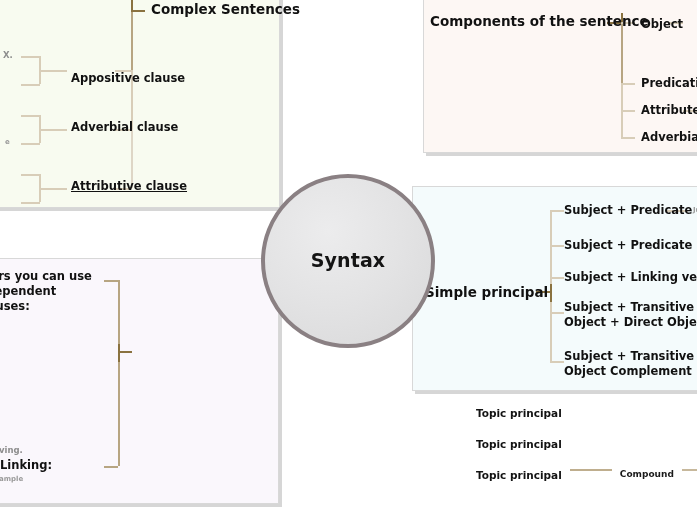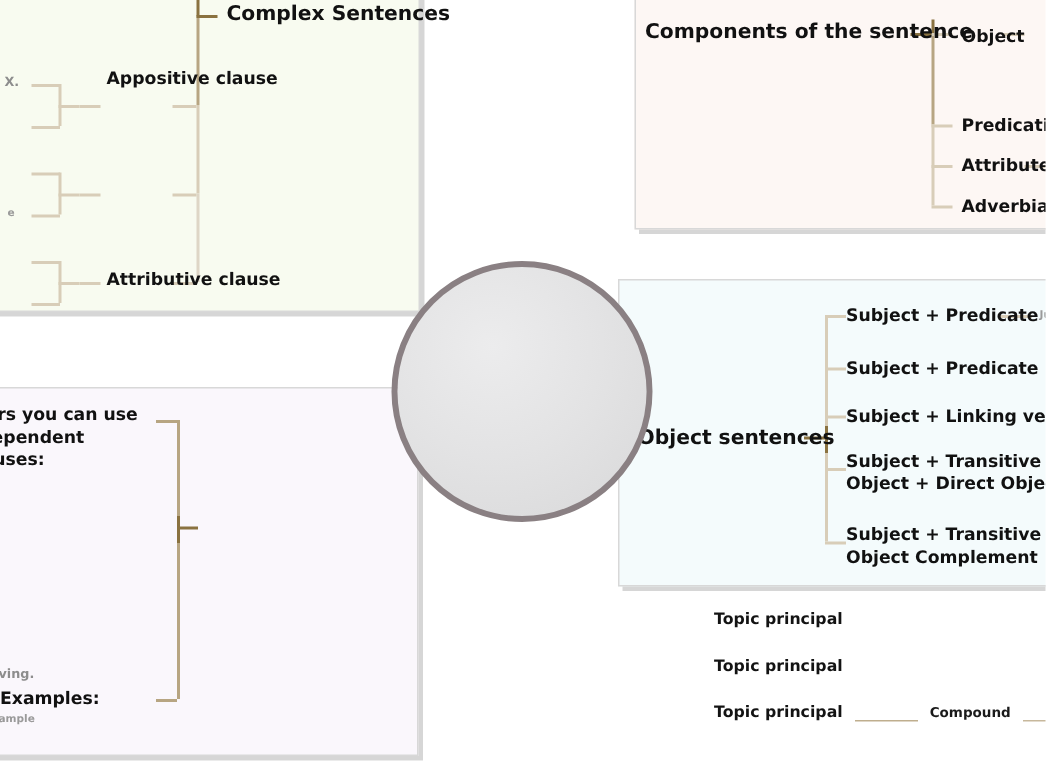--- a/index.html
+++ b/index.html
@@ -112,21 +112,21 @@
   .ln.mid   { background: #b7a582; }
   .ln.light { background: #d8cdb8; }
   .ln.pale  { background: #ded6c6; }
 
   .hline { height: 1.5px; }
   .vline { width: 1.5px; }
 
   .topic-row {
     position: absolute;
     display: flex;
-    align-items: flex-end;
+    align-items: flex-start;
     white-space: nowrap;
   }
   .topic-principal {
     font-size: 10.5px;
     font-weight: 700;
     color: #131313;
   }
   .sub-1 {
     font-size: 9px;
     font-weight: 700;
@@ -173,22 +173,23 @@
     <div class="ln hline light" style="left:128px; top:176px; width:19px;"></div>
     <div class="ln hline light" style="left:128px; top:204px; width:19px;"></div>
 
     <div class="ln vline light" style="left:146px; top:235px; height:28px;"></div>
     <div class="ln hline light" style="left:146px; top:249px; width:14px;"></div>
     <div class="ln hline light" style="left:128px; top:235px; width:19px;"></div>
     <div class="ln hline light" style="left:128px; top:263px; width:19px;"></div>
 
     <div class="node-text t-main" style="left:258px; top:62px;">Complex Sentences</div>
 
-    <div class="node-text t-branch" style="left:178px; top:106px;">Appositive clause</div>
-    <div class="node-text t-branch" style="left:178px; top:240px;">Attributive clause</div>
+    <div class="node-text t-branch" style="left:178px; top:132px;">Appositive clause</div>
+    <div class="node-text t-branch" style="left:178px; top:181px;">Adverbial clause</div>
+    <div class="node-text t-branch" style="left:178px; top:240px;text-decoration:underline;">Attributive clause</div>
 
     <div class="node-text t-small" style="left:110px; top:111px;">X.</div>
     <div class="node-text t-faint" style="left:112px; top:199px;">e</div>
   </div>
 
   <div class="panel panel-components">
 
     <div class="ln vline dark" style="left:197px; top:60px;  height:10px;"></div>
     <div class="ln vline mid" style="left:197px; top:70px;  height:60px;"></div>
     <div class="ln vline light" style="left:197px; top:130px; height:54px;"></div>
@@ -219,21 +220,21 @@
     <div class="ln hline dark" style="left:123px; top:104px; width:14px;"></div>
 
     <div class="ln hline light" style="left:137px; top:23px;  width:14px;"></div>
     <div class="ln hline light" style="left:137px; top:58px;  width:14px;"></div>
     <div class="ln hline light" style="left:137px; top:90px;  width:14px;"></div>
     <div class="ln hline light" style="left:137px; top:125px; width:14px;"></div>
     <div class="ln hline light" style="left:137px; top:174px; width:14px;"></div>
 
     <div class="ln hline light" style="left:253px; top:23px;  width:22px;"></div>
 
-    <div class="node-text t-main" style="left:12px;  top:97px;">Object sentences</div>
+    <div class="node-text t-main" style="left:12px;  top:97px;">Simple principal</div>
     <div class="node-text t-branch" style="left:151px; top:16px;">Subject + Predicate</div>
     <div class="node-text t-branch" style="left:151px; top:51px;">Subject + Predicate + Object</div>
     <div class="node-text t-branch" style="left:151px; top:83px;">Subject + Linking verb + Pre</div>
     <div class="node-text t-branch wrap" style="left:151px; top:113px; width:220px;">Subject + Transitive Verb + I
 Object + Direct Object</div>
     <div class="node-text t-branch wrap" style="left:151px; top:162px; width:220px;">Subject + Transitive Verb + 
 Object Complement</div>
 
     <div class="node-text t-faint" style="left:280px; top:19px;">Ju</div>
   </div>
@@ -244,21 +245,21 @@
     <div class="ln vline dark" style="left:237px; top:85px;  height:18px;"></div>
     <div class="ln vline mid" style="left:237px; top:103px; height:104px;"></div>
 
     <div class="ln hline dark" style="left:237px; top:92px;  width:14px;"></div>
 
     <div class="ln hline mid" style="left:223px; top:21px;  width:14px;"></div>
     <div class="ln hline mid" style="left:223px; top:207px; width:14px;"></div>
 
     <div class="node-text t-branch wrap" style="left:96px; top:10px; width:128px;">ators you can use to
 ependent clauses:</div>
-    <div class="node-text t-branch" style="left:119px; top:199px;">Examples:</div>
+    <div class="node-text t-branch" style="left:119px; top:199px;">Linking:</div>
 
     <div class="node-text t-small" style="left:118px; top:186px;">ving.</div>
     <div class="node-text t-faint" style="left:118px; top:216px;text-align:center;">ample</div>
   </div>
 
   <div class="topic-row" style="left:476px; top:407px;">
     <span class="topic-principal">Topic principal</span>
   </div>
 
   <div class="topic-row" style="left:476px; top:438px;">
@@ -268,16 +269,17 @@
   <div class="topic-row" style="left:476px; top:469px;">
     <span class="topic-principal">Topic principal</span>
     <span class="conn w1"></span>
     <span class="sub-1">Compound</span>
     <span class="conn w2"></span>
 
   </div>
 
   <div class="center-node">
     <div class="center-label">
+      <div>Syntax</div>
     </div>
   </div>
 
 </div>
 
 </body></html>

